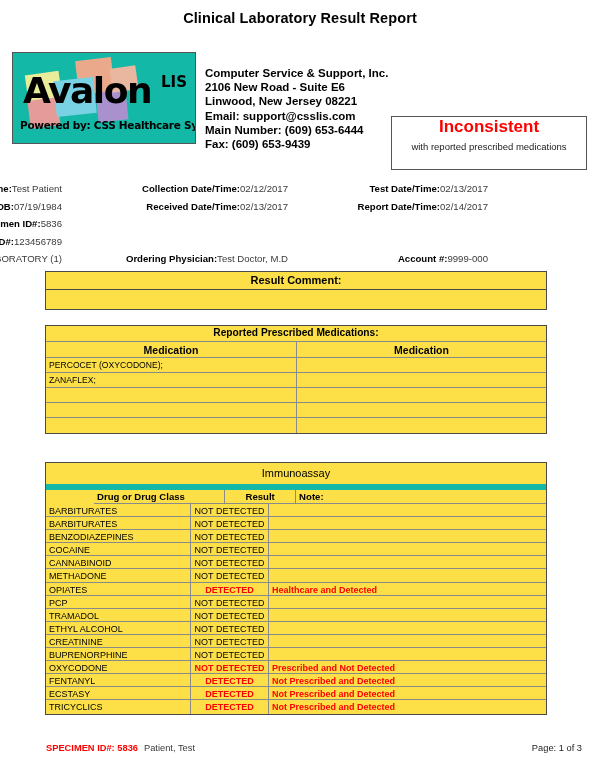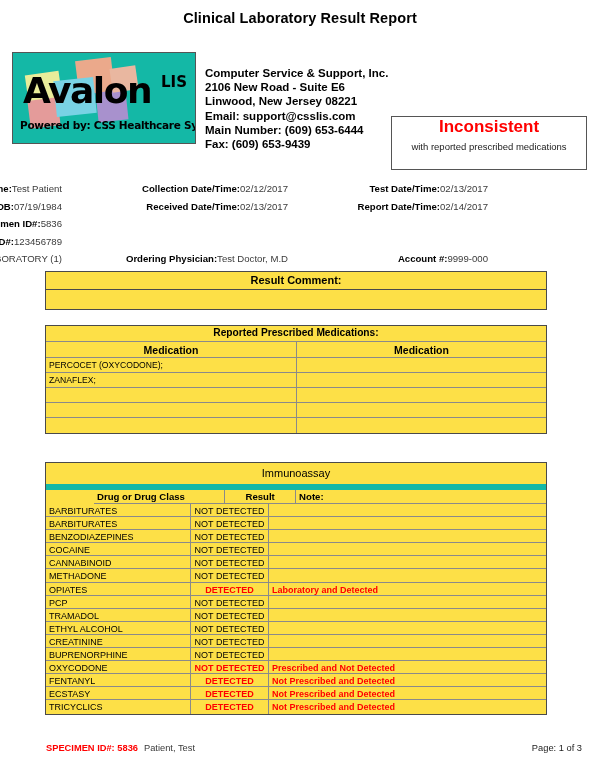--- a/index.html
+++ b/index.html
@@ -449,21 +449,21 @@
         <div class="cell icol-c"></div>
       </div>
       <div class="tbl-row data-row">
         <div class="cell div icol-a">METHADONE</div>
         <div class="cell div icol-b ctr">NOT DETECTED</div>
         <div class="cell icol-c"></div>
       </div>
       <div class="tbl-row data-row">
         <div class="cell div icol-a">OPIATES</div>
         <div class="cell div icol-b ctr red">DETECTED</div>
-        <div class="cell icol-c red">Laboratory and Detected</div>
+        <div class="cell icol-c red">Healthcare and Detected</div>
       </div>
       <div class="tbl-row data-row">
         <div class="cell div icol-a">PCP</div>
         <div class="cell div icol-b ctr">NOT DETECTED</div>
         <div class="cell icol-c"></div>
       </div>
       <div class="tbl-row data-row">
         <div class="cell div icol-a">TRAMADOL</div>
         <div class="cell div icol-b ctr">NOT DETECTED</div>
         <div class="cell icol-c"></div>

